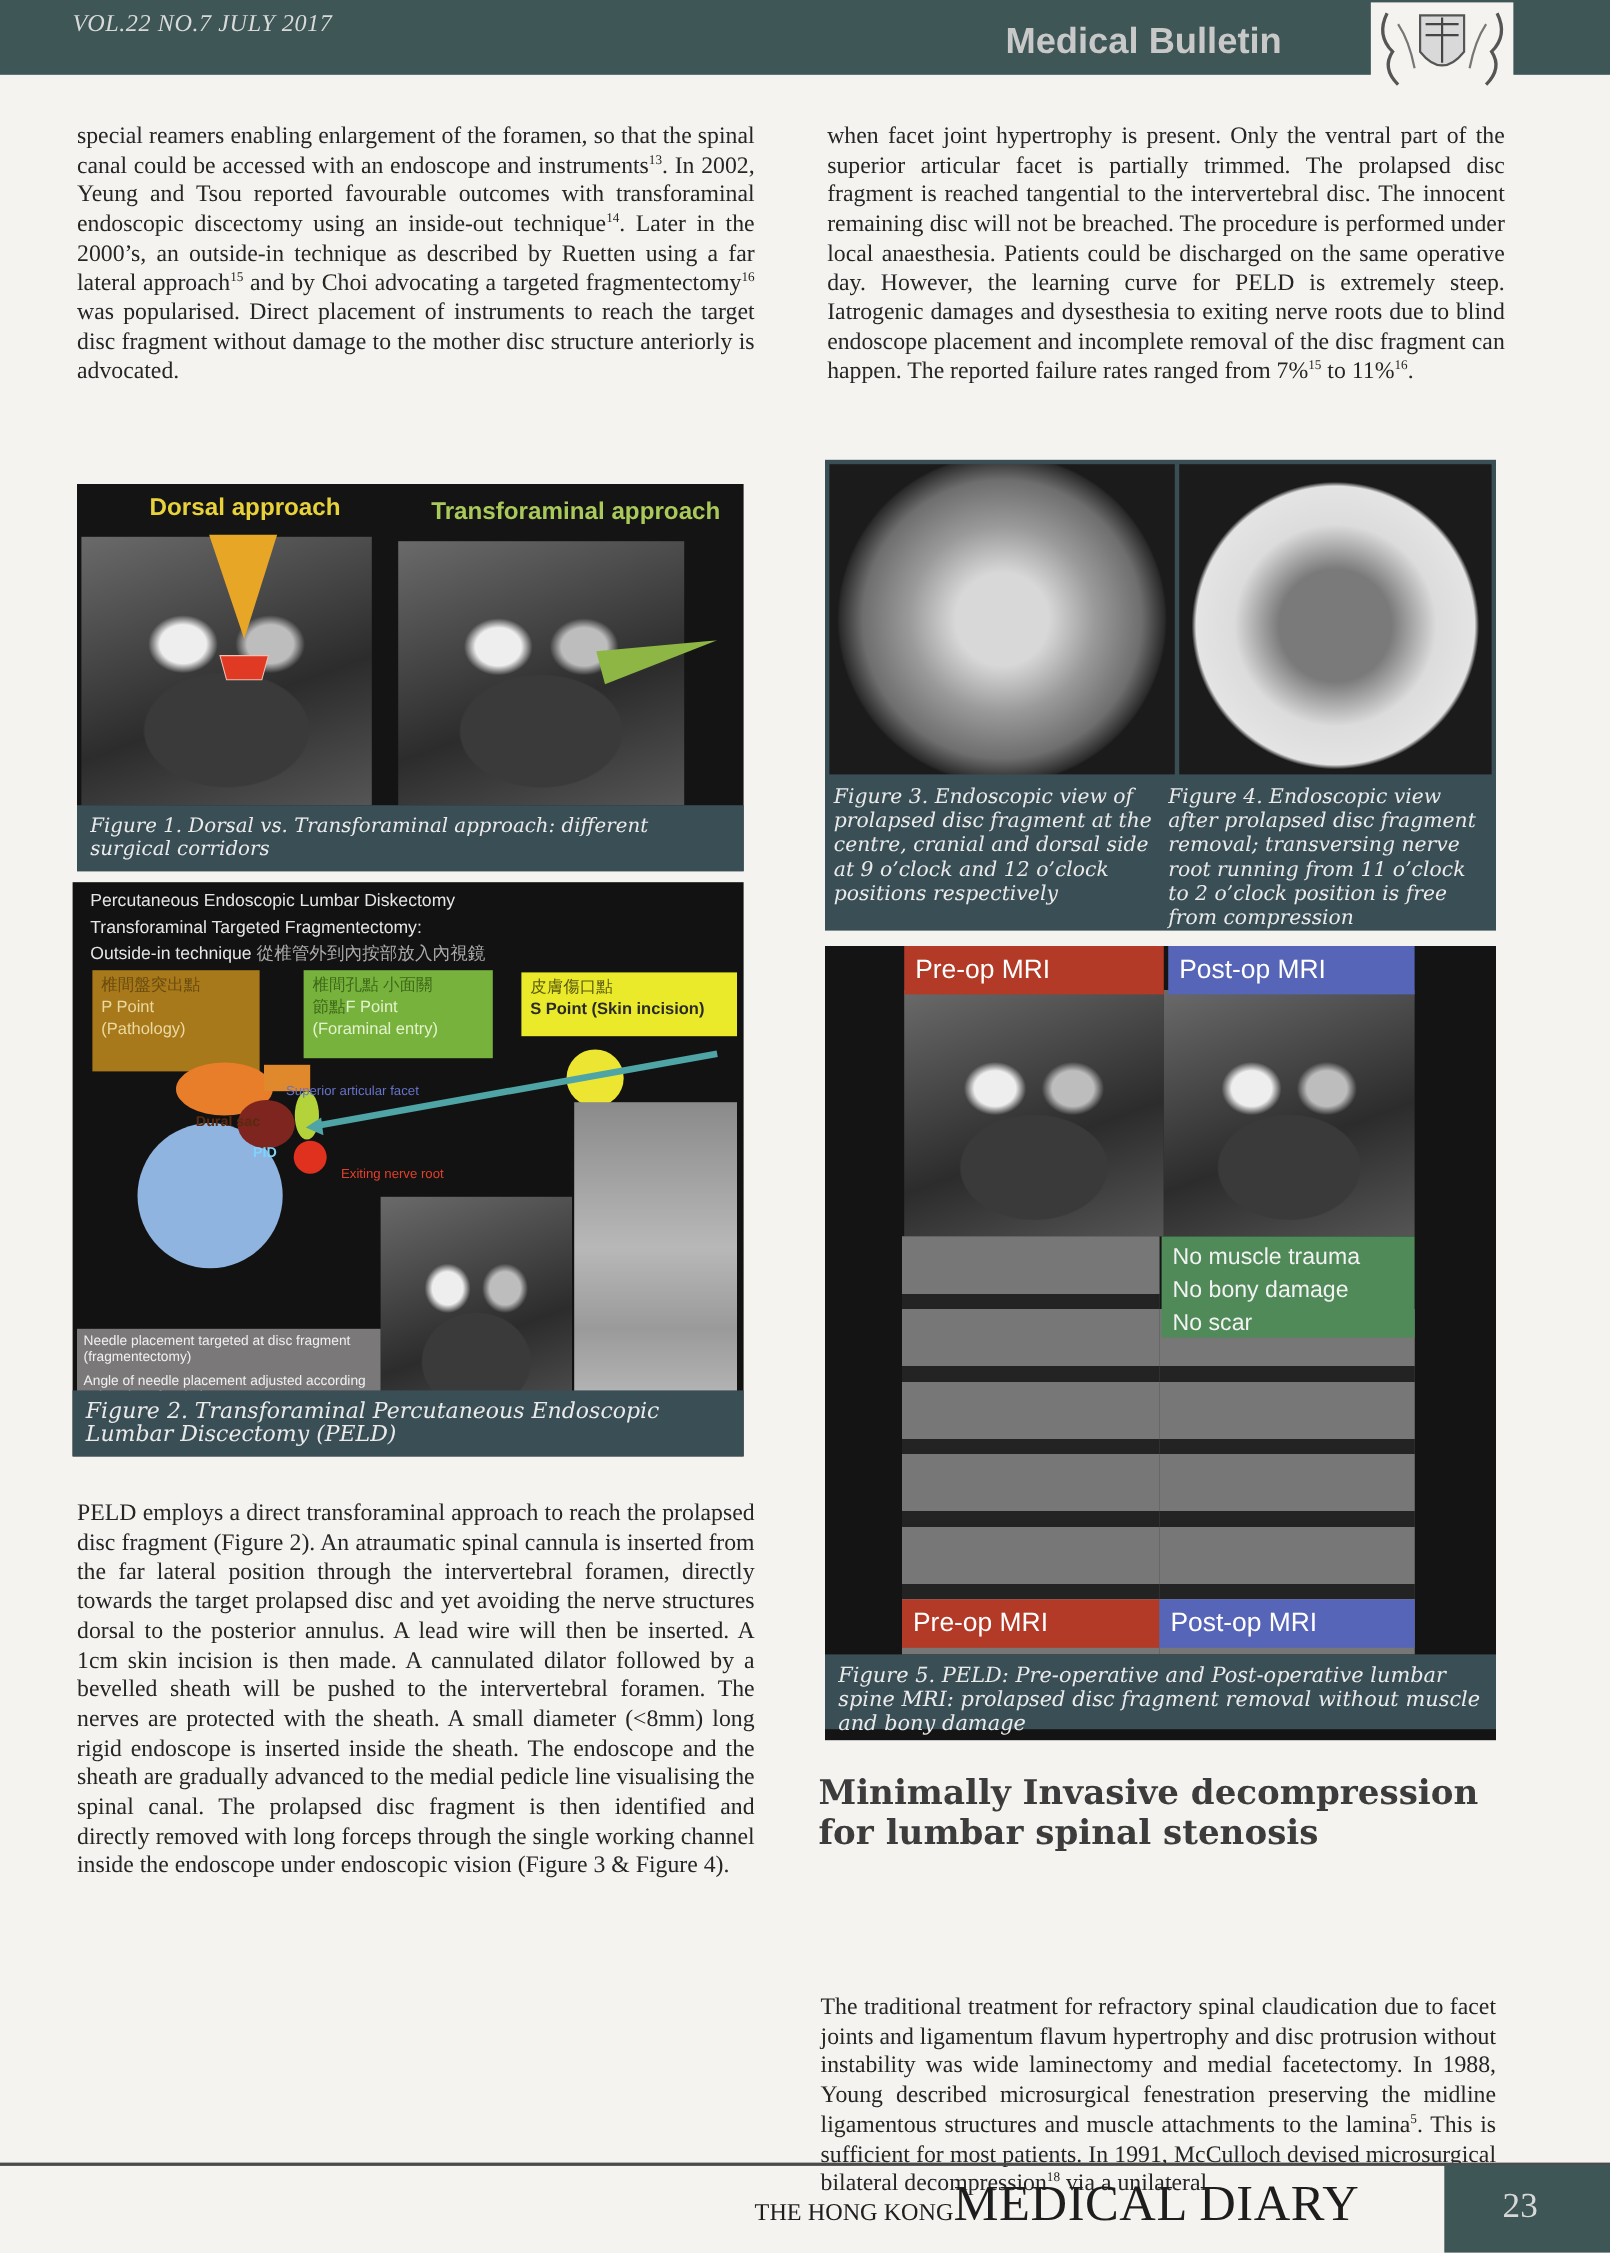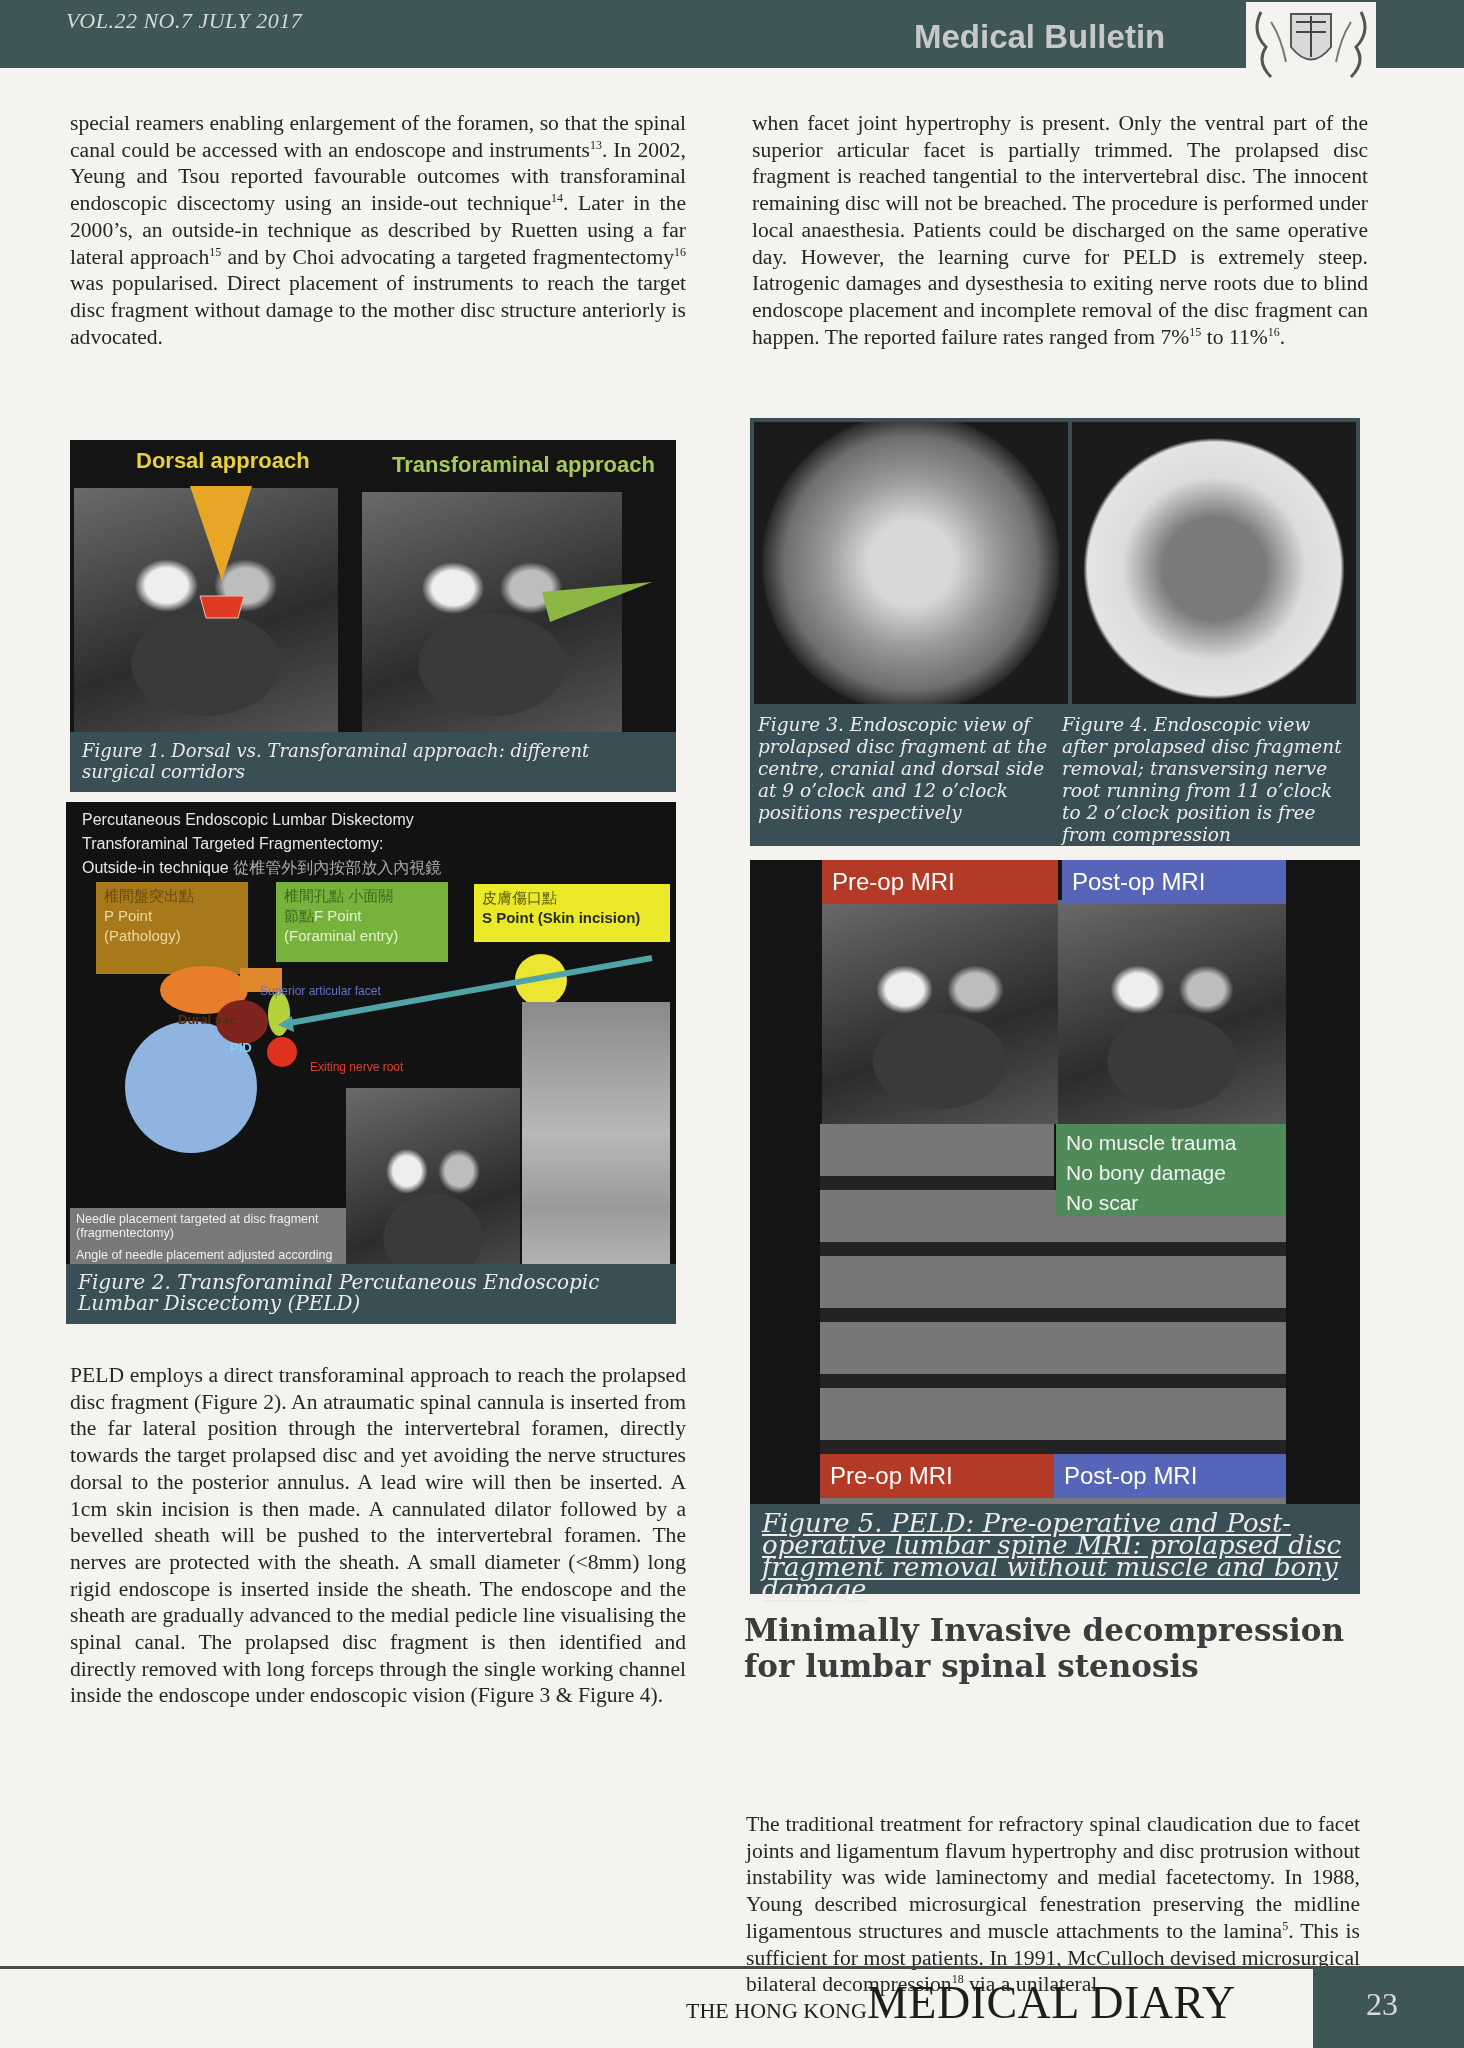--- a/index.html
+++ b/index.html
@@ -74,21 +74,21 @@
   </svg>
   <div class="abs cap" style="left:0;top:292px;width:606px;height:60px;">Figure 1. Dorsal vs. Transforaminal approach: different surgical corridors</div>
 </div>
 
 <div class="abs fig fig2" style="left:66px;top:802px;width:610px;height:522px;background:#121212;">
   <div class="abs lbl" style="left:16px;top:6px;color:#e6e6e6;font-size:16px;line-height:24px;">
     <div>Percutaneous Endoscopic Lumbar Diskectomy</div>
     <div>Transforaminal Targeted Fragmentectomy:</div>
     <div><span>Outside-in technique</span> <span style="color:#aaa;">從椎管外到內按部放入內視鏡</span></div>
   </div>
-  <div class="box" style="left:30px;top:80px;width:152px;height:92px;background:#a7791a;color:#ead9a0;">
+  <div class="box" style="left:18px;top:80px;width:152px;height:92px;background:#a7791a;color:#ead9a0;">
     <div style="color:#6a4c10;">椎間盤突出點</div>
     <div>P Point</div>
     <div>(Pathology)</div>
   </div>
   <div class="box" style="left:210px;top:80px;width:172px;height:80px;background:#77b23d;color:#e3f2cc;">
     <div style="color:#3f6a1a;">椎間孔點 小面關</div>
     <div><span style="color:#3f6a1a;">節點</span><span>F Point</span></div>
     <div>(Foraminal entry)</div>
   </div>
   <div class="box" style="left:408px;top:82px;width:196px;height:58px;background:#eaea2a;color:#2a2a2a;">
@@ -143,21 +143,21 @@
   <div class="abs lbl" style="left:312px;top:0;width:224px;height:44px;background:#5765b8;color:#fff;font-size:24px;line-height:44px;padding-left:10px;box-sizing:border-box;"><span>Post-op MRI</span></div>
   <div class="abs spine" style="left:70px;top:264px;width:234px;height:380px;"></div>
   <div class="abs spine" style="left:304px;top:330px;width:232px;height:314px;"></div>
   <div class="abs lbl" style="left:306px;top:264px;width:230px;height:92px;background:#4f8a58;color:#f2f2f2;font-size:21px;line-height:30px;padding:4px 10px;box-sizing:border-box;">
     <div>No muscle trauma</div>
     <div>No bony damage</div>
     <div>No scar</div>
   </div>
   <div class="abs lbl" style="left:70px;top:594px;width:234px;height:44px;background:#b23a26;color:#fff;font-size:24px;line-height:44px;padding-left:10px;box-sizing:border-box;"><span>Pre-op MRI</span></div>
   <div class="abs lbl" style="left:304px;top:594px;width:232px;height:44px;background:#5765b8;color:#fff;font-size:24px;line-height:44px;padding-left:10px;box-sizing:border-box;"><span>Post-op MRI</span></div>
-  <div class="abs cap" style="left:0;top:644px;width:610px;height:90px;font-size:26px;line-height:22px;text-decoration:underline;">Figure 5. PELD:  Pre-operative and Post-operative lumbar spine MRI: prolapsed disc fragment removal without muscle and bony damage</div>
+  <div class="abs cap" style="left:0;top:644px;width:610px;height:68px;font-size:19px;line-height:22px;">Figure 5. PELD:  Pre-operative and Post-operative lumbar spine MRI: prolapsed disc fragment removal without muscle and bony damage</div>
 </div>
 
 <div class="abs heading">Minimally Invasive decompression for lumbar spinal stenosis</div>
 <div class="abs col col2b">
   <p><span>The traditional treatment for refractory spinal claudication due to facet joints and ligamentum flavum hypertrophy and disc protrusion without instability was wide laminectomy and medial facetectomy. In 1988, Young described microsurgical fenestration preserving the midline ligamentous structures and muscle attachments to the lamina</span><sup>5</sup><span>. This is sufficient for most patients. In 1991, McCulloch devised microsurgical bilateral decompression</span><sup>18</sup><span> via a unilateral</span></p>
 </div>
 
 <div class="abs footline"></div>
 <div class="abs foot-brand">
   <span class="small">THE HONG KONG</span><span class="big">MEDICAL DIARY</span>

